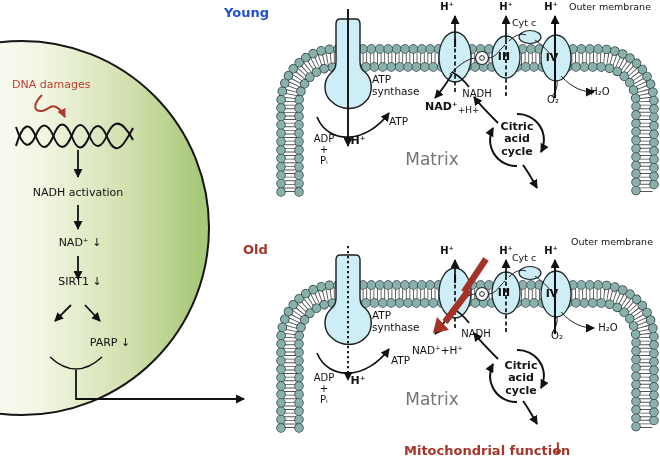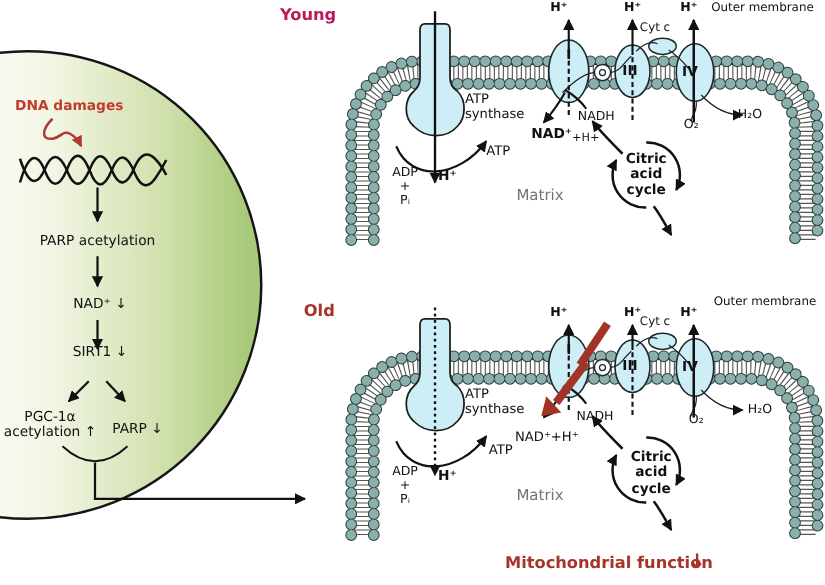--- a/index.html
+++ b/index.html
@@ -5,28 +5,28 @@
   html,body{margin:0;padding:0;background:#fff;}
   #canvas{position:relative;width:660px;height:468px;overflow:hidden;background:#fff;
           font-family:"DejaVu Sans",sans-serif;}
   #cell{position:absolute;left:-166px;top:40px;width:372px;height:372px;border-radius:50%;
         border:2px solid #151515;
         background:linear-gradient(90deg,#ffffff 30%,#f2f6e4 55%,#cfdfab 80%,#a9c97a 97%);}
   #art{position:absolute;left:0;top:0;z-index:1;}
   .t{position:absolute;z-index:2;font-size:10.5px;color:#111;line-height:1.12;white-space:pre-line;}
   .c{transform:translateX(-50%);text-align:center;}
   .b{font-weight:bold;}
-  .teal{color:#be185d;}
-  .red{color:#c23b2b;font-weight:700;}
+  .teal{color:#1d4ed8;}
+  .red{color:#c23b2b;font-weight:400;}
   .dkred{color:#a5352a;text-align:right;}
   .gray{color:#757575;}
   .f9{font-size:9.5px;}
   .f10{font-size:10px;}
   .f11{font-size:11px;}
-  .f12{font-size:12px;}
+  .f12{font-size:17px;}
   .f13{font-size:13px;}
   .f16{font-size:16px;}
   .small-sub{font-size:9px;position:relative;top:3px;}
 </style>
 </head>
 <body>
 
 <div id="canvas">
 
   <div id="cell"></div>
@@ -115,25 +115,23 @@
       <path d="M 506,280 V 260" stroke-width="1.7" marker-end="url(#ab)"></path>
       <path d="M 555,334 V 260" stroke-width="2" marker-end="url(#ab)"></path>
       <path d="M 348,246 V 380" stroke-width="1.9" stroke-dasharray="2.2 2.8" marker-end="url(#ab)"></path>
       <path d="M 486,259 L 464,292" stroke="#a33327" stroke-width="6.5"></path>
       <path d="M 469,290 L 445,322" stroke="#a33327" stroke-width="6.5"></path>
       <polygon points="433,333 449,330 437,317" fill="#a33327" stroke="none"></polygon>
     </g>
   </svg>
 
   <span class="t red f11" style="left:12px;top:79px">DNA damages</span>
-  <span class="t c f11" style="left:78px;top:187px">PARP acetylation</span>
+  <span class="t c f11" style="left:78px;top:187px">NADH activation</span>
   <span class="t c f11" style="left:80px;top:237px">NAD⁺ ↓</span>
   <span class="t c f11" style="left:80px;top:276px">SIRT1 ↓</span>
-  <span class="t c f11" style="left:40px;top:328px">PGC-1α
-acetylation ↑</span>
   <span class="t c f11" style="left:110px;top:337px">PARP ↓</span>
 
   <span class="t b teal f13" style="left:224px;top:6px">Young</span>
   <span class="t f9" style="left:569px;top:2px">Outer membrane</span>
   <span class="t c b f10" style="left:447px;top:1px">H⁺</span>
   <span class="t c b f10" style="left:506px;top:1px">H⁺</span>
   <span class="t c b f10" style="left:551px;top:1px">H⁺</span>
   <span class="t c f9" style="left:524px;top:18px">Cyt c</span>
   <span class="t c b f11" style="left:455px;top:38px">I</span>
   <span class="t c b f11" style="left:504px;top:51px">III</span>

